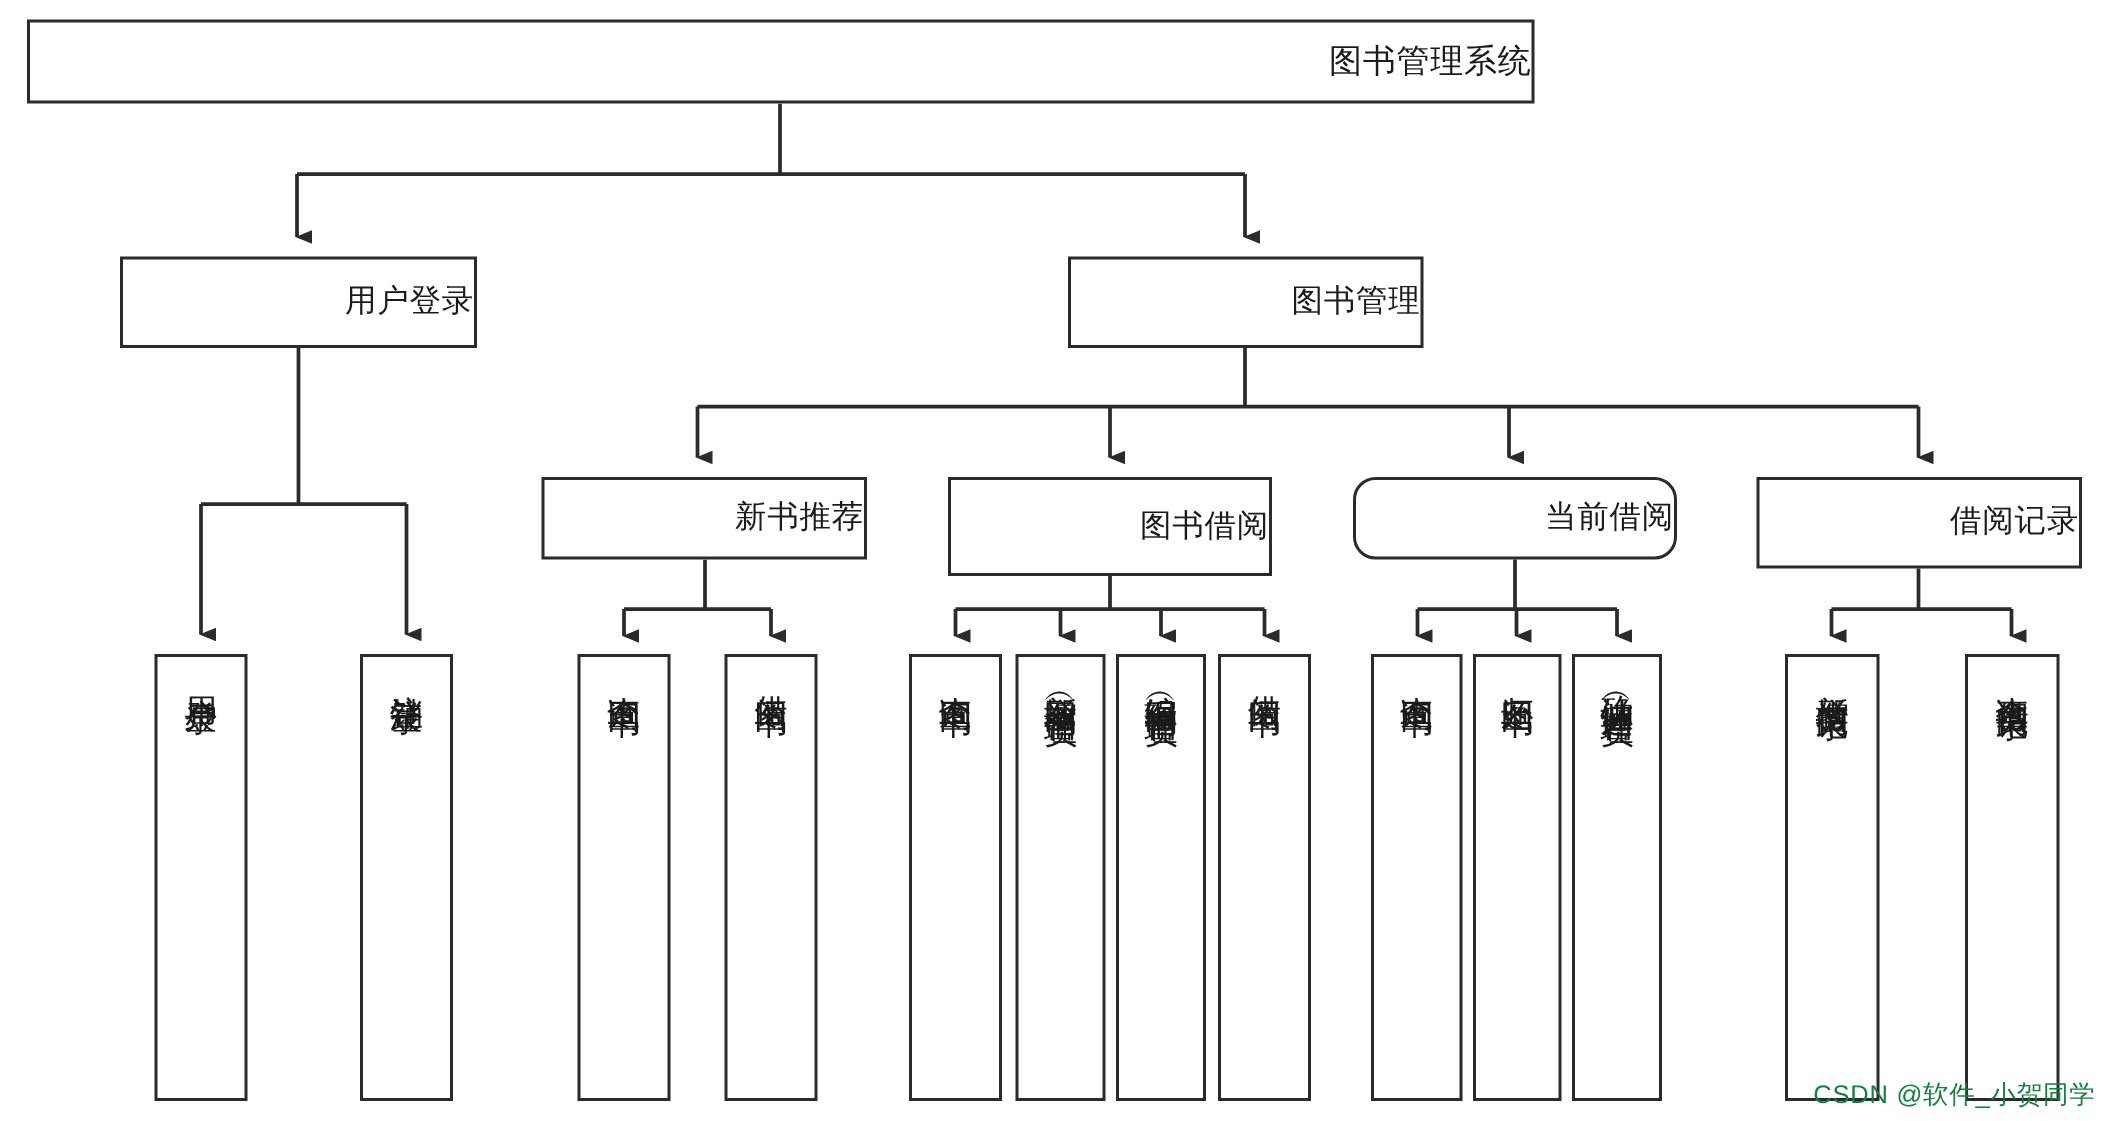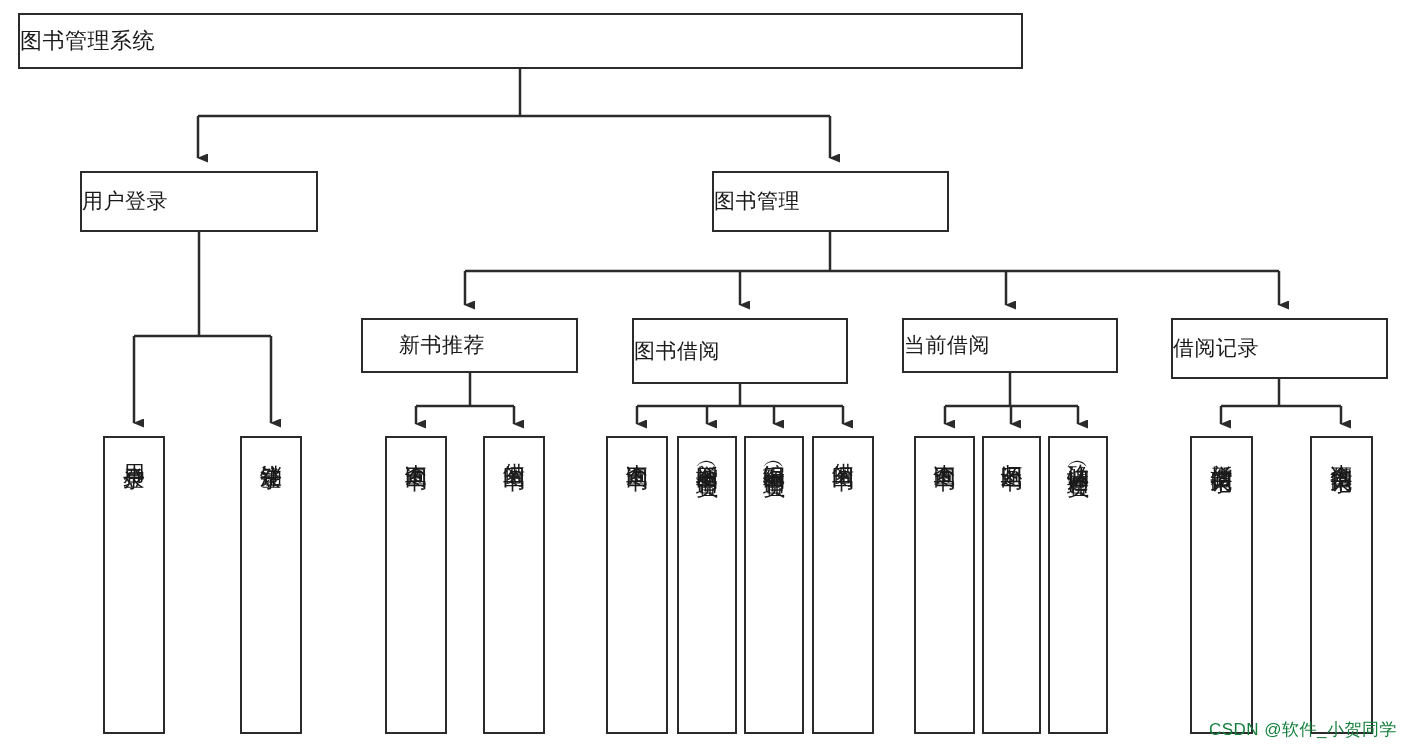--- a/index.html
+++ b/index.html
@@ -25,21 +25,21 @@
     height: 747px;
     pointer-events: none;
   }
   .node {
     position: absolute;
     box-sizing: border-box;
     border: 2.5px solid #2b2b2b;
     background: #ffffff;
     display: flex;
     align-items: center;
-    justify-content: flex-start;
+    justify-content: flex-end;
     color: #1a1a1a;
   }
   .node .label {
     display: block;
     text-align: center;
     line-height: 1.18;
     letter-spacing: 0.5px;
   }
   .node.horiz .label {
     writing-mode: horizontal-tb;
@@ -136,21 +136,21 @@
   <div class="node horiz" style="left:712px; top:171px; width:237px; height:61px;">
     <span class="label">图书管理</span>
   </div>
 
   <div class="node horiz" style="left:361px; top:318px; width:217px; height:55px;padding-left:36px;">
     <span class="label">新书推荐</span>
   </div>
   <div class="node horiz" style="left:632px; top:318px; width:216px; height:66px;">
     <span class="label">图书借阅</span>
   </div>
-  <div class="node horiz" style="left:902px; top:318px; width:216px; height:55px;">
+  <div class="node horiz" style="left:902px; top:318px; width:216px; height:55px;border-radius:15px;">
     <span class="label">当前借阅</span>
   </div>
   <div class="node horiz" style="left:1171px; top:318px; width:217px; height:61px;">
     <span class="label">借阅记录</span>
   </div>
 
   <div class="node vert" style="left:103px; top:436px; width:62px; height:298px;">
     <span class="label">用户登录</span>
   </div>
   <div class="node vert" style="left:240px; top:436px; width:62px; height:298px;">

